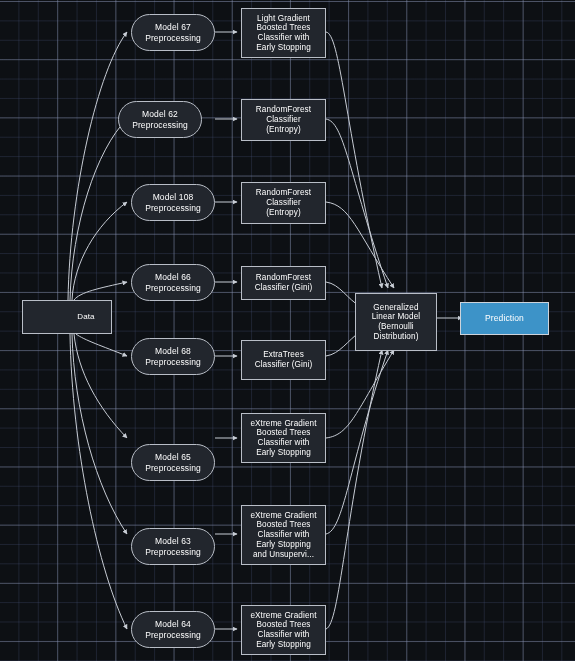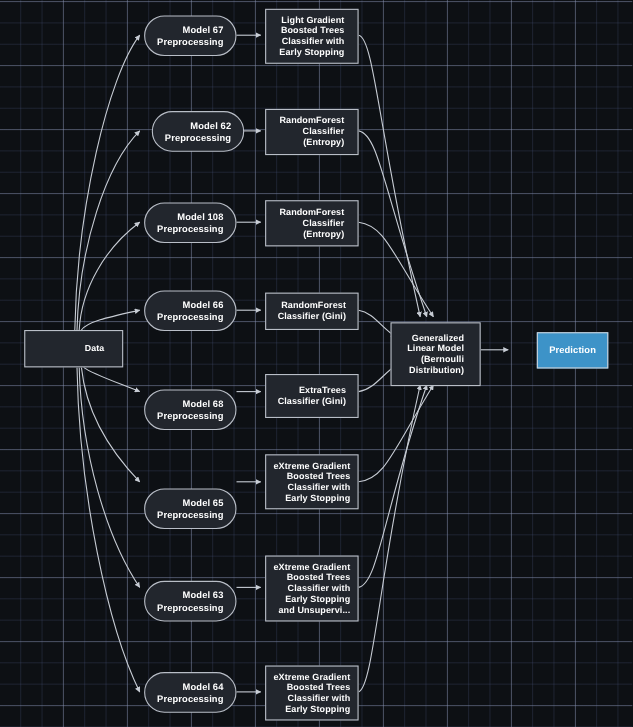--- a/index.html
+++ b/index.html
@@ -34,23 +34,23 @@
     width: 575px;
     height: 661px;
     pointer-events: none;
   }
   .node {
     position: absolute;
     box-sizing: border-box;
     display: flex;
     align-items: center;
     justify-content: center;
-    text-align: right;
+    text-align: center;
     color: #ffffff;
-    font-weight: bold;
+    font-weight: normal;
     line-height: 1.18;
     letter-spacing: 0.1px;
     -webkit-font-smoothing: antialiased;
   }
   .node-rect {
     background: #22262d;
     border: 1px solid #b9bec7;
   }
   .node-round {
     background: #22262d;
@@ -106,30 +106,30 @@
         <path d="M 437 318 L 462 318" fill="none" stroke="#c7ccd4" stroke-width="1" marker-end="url(#arrow)"></path>
       </g>
   </svg>
   <div id="node-layer">
       <div class="node node-rect node-data" style="left: 22px; top: 300px; width: 90px; height: 34px;">
         <span>Data</span>
       </div>
       <div class="node node-round node-pre" style="left: 131px; top: 14px; width: 84px; height: 37px;">
         <span>Model 67<br>Preprocessing</span>
       </div>
-      <div class="node node-round node-pre" style="left: 138px; top: 101px; width: 84px; height: 37px;">
+      <div class="node node-round node-pre" style="left: 118px; top: 101px; width: 84px; height: 37px;">
         <span>Model 62<br>Preprocessing</span>
       </div>
       <div class="node node-round node-pre" style="left: 131px; top: 184px; width: 84px; height: 37px;">
         <span>Model 108<br>Preprocessing</span>
       </div>
       <div class="node node-round node-pre" style="left: 131px; top: 264px; width: 84px; height: 37px;">
         <span>Model 66<br>Preprocessing</span>
       </div>
-      <div class="node node-round node-pre" style="left: 131px; top: 338px; width: 84px; height: 37px; margin-top: 16px;">
+      <div class="node node-round node-pre" style="left: 131px; top: 338px; width: 84px; height: 37px;">
         <span>Model 68<br>Preprocessing</span>
       </div>
       <div class="node node-round node-pre" style="left: 131px; top: 444px; width: 84px; height: 37px;">
         <span>Model 65<br>Preprocessing</span>
       </div>
       <div class="node node-round node-pre" style="left: 131px; top: 528px; width: 84px; height: 37px;">
         <span>Model 63<br>Preprocessing</span>
       </div>
       <div class="node node-round node-pre" style="left: 131px; top: 611px; width: 84px; height: 37px;">
         <span>Model 64<br>Preprocessing</span>
@@ -154,17 +154,17 @@
       </div>
       <div class="node node-rect node-task" style="left: 241px; top: 505px; width: 85px; height: 60px;">
         <span>eXtreme Gradient<br>Boosted Trees<br>Classifier with<br>Early Stopping<br>and Unsupervi...</span>
       </div>
       <div class="node node-rect node-task" style="left: 241px; top: 605px; width: 85px; height: 50px;">
         <span>eXtreme Gradient<br>Boosted Trees<br>Classifier with<br>Early Stopping</span>
       </div>
       <div class="node node-rect node-glm" style="left: 355px; top: 293px; width: 82px; height: 58px;">
         <span>Generalized<br>Linear Model<br>(Bernoulli<br>Distribution)</span>
       </div>
-      <div class="node node-accent node-pred" style="left: 488px; top: 302px; width: 65px; height: 33px;">
+      <div class="node node-accent node-pred" style="left: 460px; top: 302px; width: 89px; height: 33px;">
         <span>Prediction</span>
       </div>
     </div>
 </div>
 
 </body></html>

